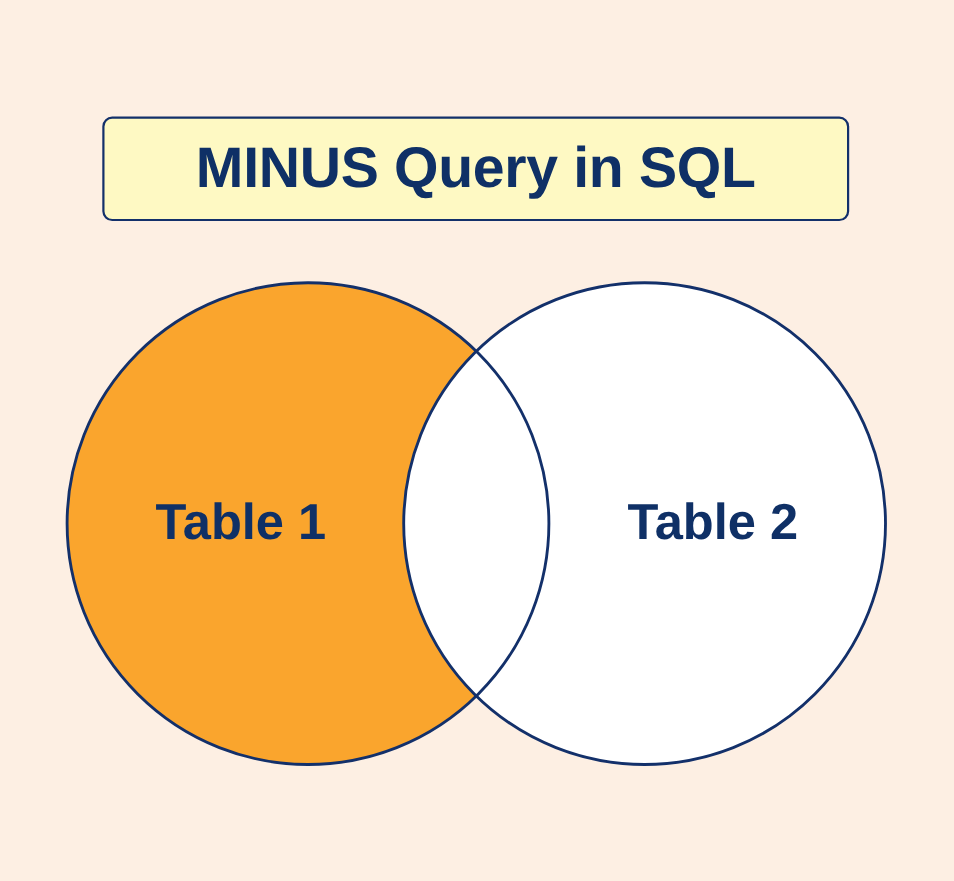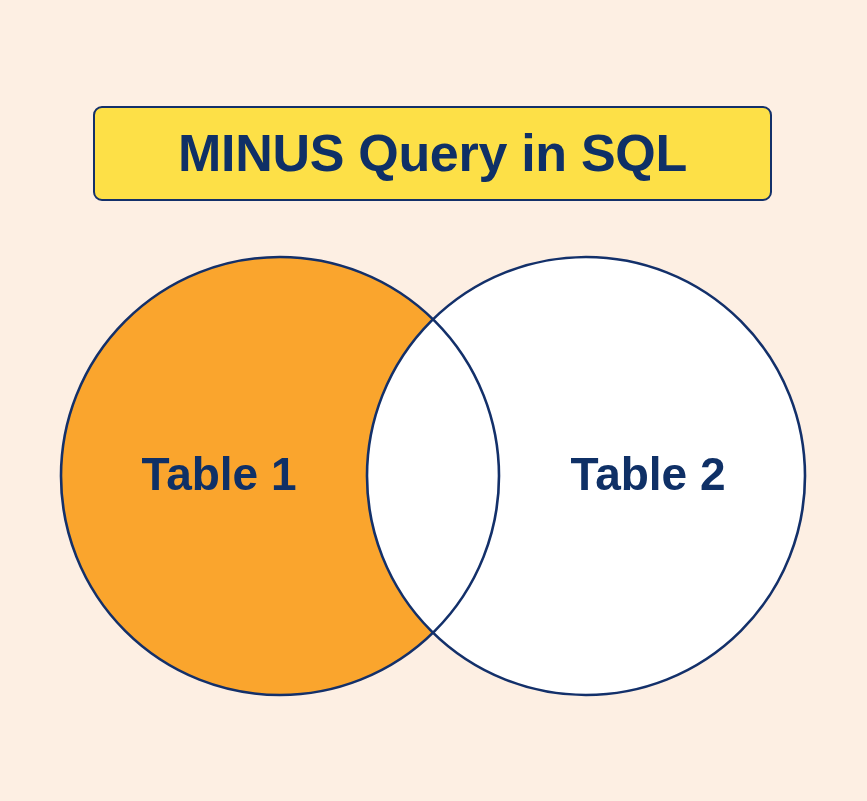--- a/index.html
+++ b/index.html
@@ -65,21 +65,21 @@
     fill: #0f3066;
     dominant-baseline: middle;
     text-anchor: middle;
   }
 </style>
 </head>
 <body style="background: rgb(253, 239, 227);">
 
 <div id="stage" style="background: rgb(253, 239, 227);">
 
-  <div id="title-box" style="background: #fde047; border-color: rgb(19, 48, 106);">
+  <div id="title-box" style="background: #fef9c3; border-color: rgb(19, 48, 106);">
     <span id="title-text" style="color: rgb(15, 48, 102);">MINUS Query in SQL</span>
   </div>
 
   <div id="venn-wrap">
     <svg id="venn-svg" viewBox="0 0 867 801" xmlns="http://www.w3.org/2000/svg">
 
       <defs>
 
         <clipPath id="clip-right-circle">
           <circle id="clip-right-shape" cx="586" cy="476" r="219"></circle>

